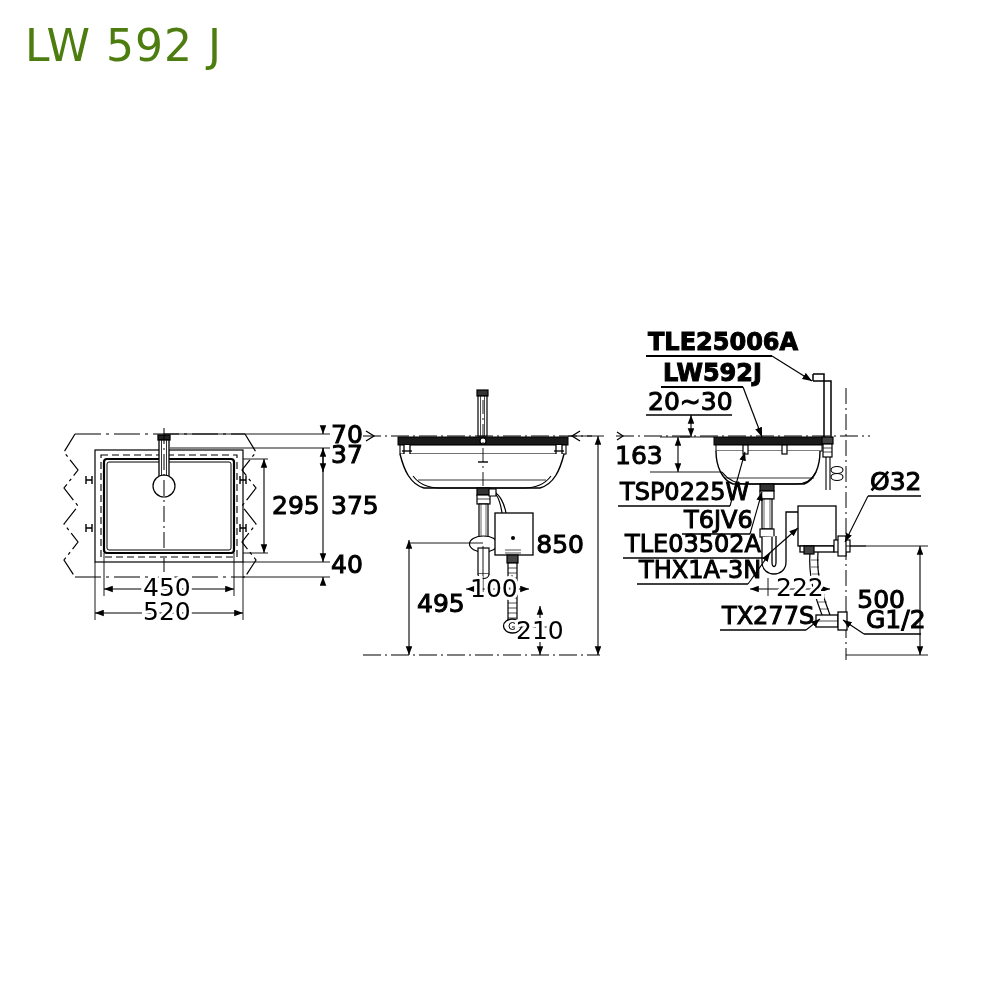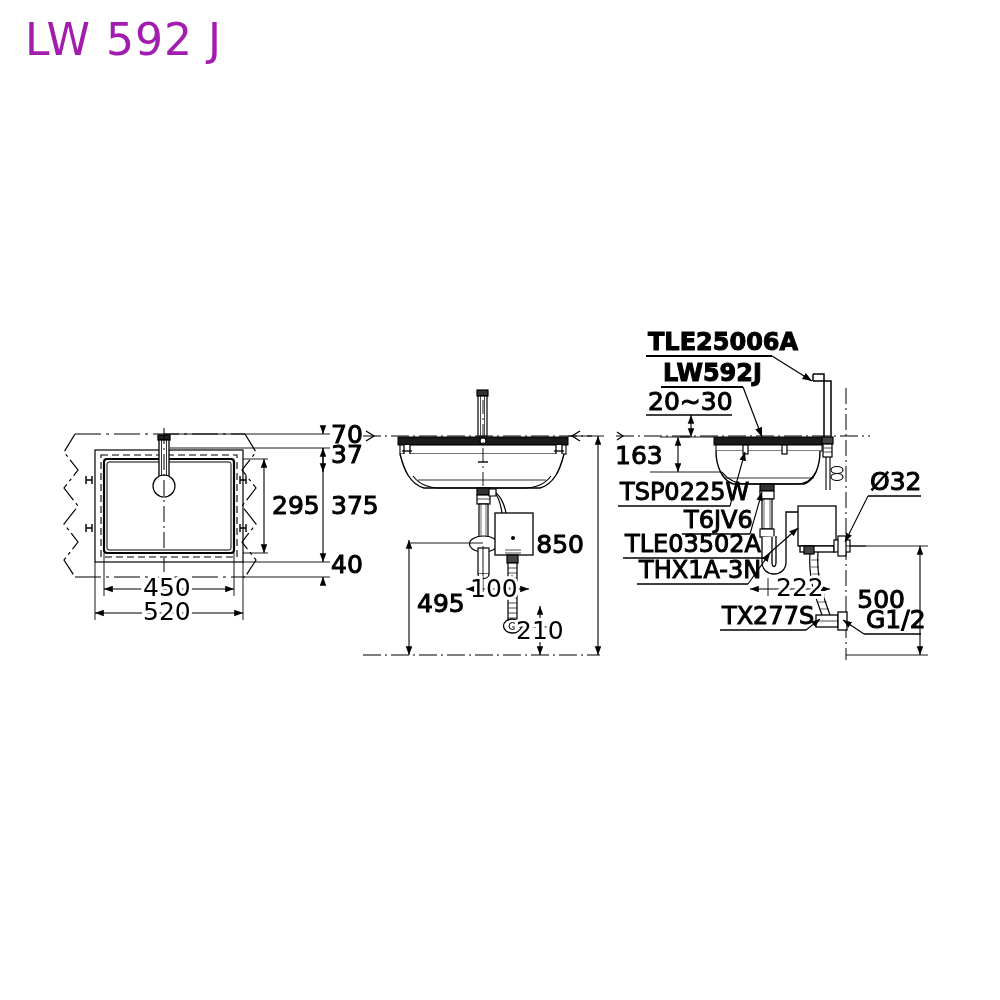--- a/index.html
+++ b/index.html
@@ -4,23 +4,23 @@
 <title>LW 592 J</title>
 <style>
   html,body{margin:0;padding:0;background:#ffffff;}
   body{
     width:1000px;height:1000px;position:relative;overflow:hidden;
     font-family:"DejaVu Sans","Liberation Sans",sans-serif;
     color:#000000;
   }
   #sheet{position:absolute;inset:0;width:1000px;height:1000px;}
   #title{
-    position:absolute;left:25px;top:14px;
+    position:absolute;left:25px;top:20px;
     font-size:44px;font-weight:400;letter-spacing:1px;
-    color:#a21caf;white-space:nowrap;
+    color:#4d7c0f;white-space:nowrap;
     font-family:"DejaVu Sans","Liberation Sans",sans-serif;
   }
   svg{display:block;position:absolute;left:0;top:0;}
   text{font-family:"DejaVu Sans","Liberation Sans",sans-serif;fill:#000;}
   .dim{font-size:25px;}
   .lbl{font-size:24px;}
   .lblb{font-size:24px;font-weight:bold;}
 </style>
 </head>
 <body>

